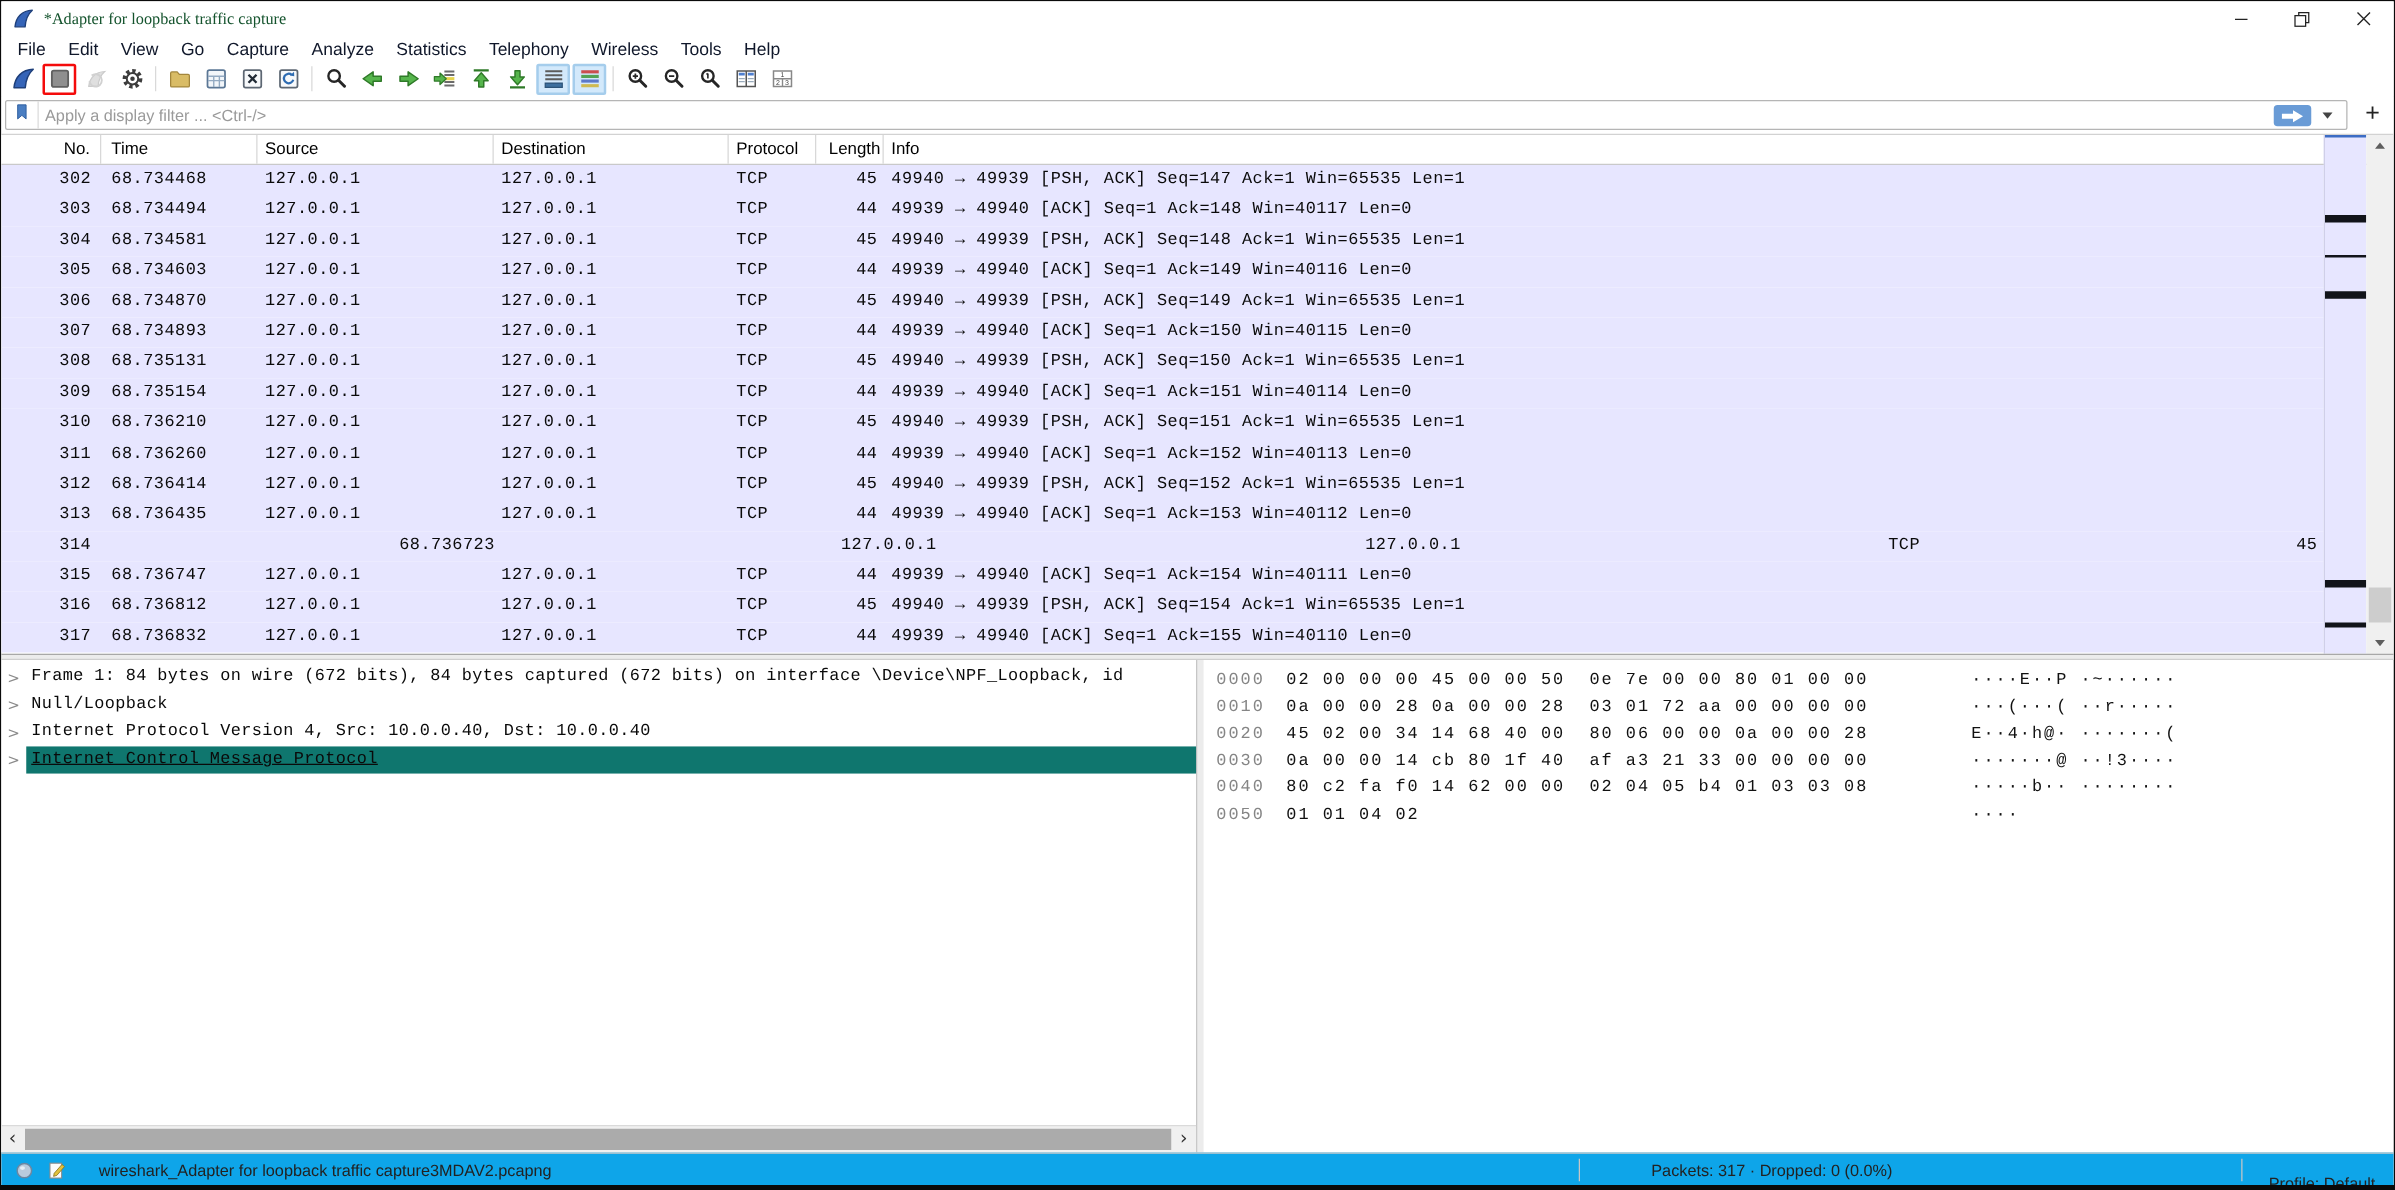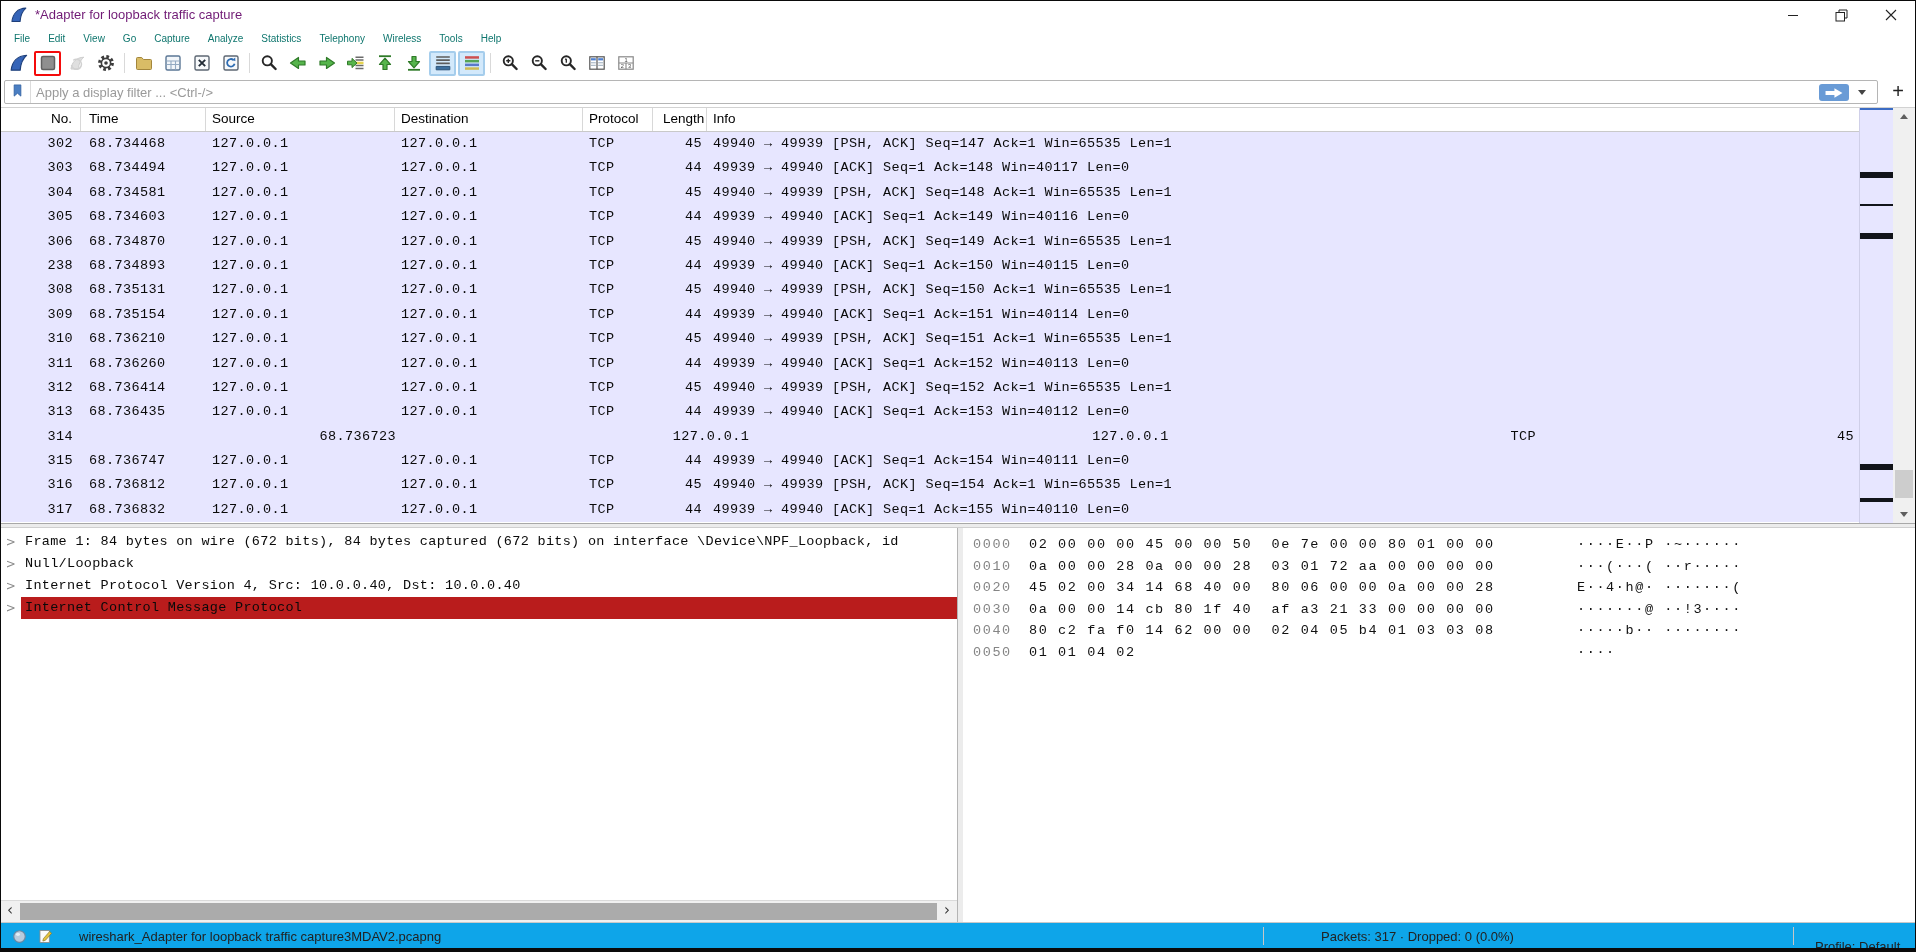--- a/index.html
+++ b/index.html
@@ -3,26 +3,26 @@
 <meta charset="utf-8">
 <style>
   html,body{margin:0;padding:0;background:#444;}
   .window{position:relative;width:1916px;height:952px;box-sizing:border-box;
     border:1px solid #0a0a0a;border-bottom:4px solid #0a0a0a;background:#fff;
     font-family:"Liberation Sans","DejaVu Sans",sans-serif;overflow:hidden;}
   
   .titlebar{position:absolute;left:0;top:0;right:0;height:28px;background:#fff;}
   .tb-logo{position:absolute;left:9px;top:5px;width:18px;height:18px;}
   .tb-logo svg{width:18px;height:18px;display:block;}
-  .tb-title{position:absolute;left:34px;top:6px;font-size:13px;color:#701a75;white-space:nowrap;}
+  .tb-title{position:absolute;left:34px;top:6px;font-size:13px;color:#14532d;white-space:nowrap;font-family:Liberation Serif, serif;}
   .win-controls{position:absolute;right:0;top:0;height:28px;display:flex;}
   .win-btn{width:49px;height:28px;display:flex;align-items:center;justify-content:center;}
   
   .menubar{position:absolute;top:28px;left:0;right:0;height:20px;display:flex;padding-left:4px;background:#fff;}
-  .menu-item{padding:0 9px;font-size:10px;line-height:20px;color:#0f766e;white-space:nowrap;}
+  .menu-item{padding:0 9px;font-size:14px;line-height:20px;color:#0f172a;white-space:nowrap;}
   
   .toolbar{position:absolute;top:48px;left:0;right:0;height:28px;background:#fff;display:flex;align-items:center;padding-left:3px;}
   .tb-btn{width:27px;height:25px;border:2px solid transparent;border-radius:2px;display:flex;align-items:center;
     justify-content:center;box-sizing:border-box;margin:0 1px;flex:none;}
   .tb-btn svg{width:20px;height:20px;display:block;}
   .tb-btn .icon{display:flex;}
   .tb-btn.highlighted{background:#d3e9fb;border-color:#a5cdec;}
   .tb-btn.red_outline{border-color:#f40b0b;}
   .tb-btn.disabled{opacity:.45;}
   .tb-sep{width:1px;height:20px;background:#d9d9d9;margin:0 4px;flex:none;}
@@ -69,21 +69,21 @@
   .sb-thumb{position:absolute;left:2px;width:18px;top:362px;height:28px;background:#cdcdcd;}
   
   .splitter-h{position:absolute;top:522px;left:0;right:0;height:5px;background:#ececec;border-top:1px solid #a8a8a8;border-bottom:1px solid #cfcfcf;box-sizing:border-box;}
   .splitter-v{position:absolute;top:527px;left:957px;width:5px;height:394px;background:#ececec;}
   
   .details-pane{position:absolute;top:527px;left:0;width:957px;height:394px;background:#fff;border-right:1px solid #b4b4b4;box-sizing:border-box;overflow:hidden;}
   .dt-rows{position:absolute;top:3px;left:0;right:0;font-family:"Liberation Mono","DejaVu Sans Mono",monospace;font-size:13.5px;letter-spacing:.3px;}
   .dt-row{height:22px;line-height:22px;display:flex;white-space:nowrap;overflow:hidden;}
   .dt-chevron{width:20px;text-align:center;color:#8a8a8a;font-size:12px;font-family:"DejaVu Sans",sans-serif;flex:none;}
   .dt-label{padding:0 4px;color:#0a0a0a;}
-  .dt-row.selected .dt-label{background:#b91c1c;flex:1;}
+  .dt-row.selected .dt-label{background:#0f766e;flex:1;text-decoration:underline;}
   .h-scrollbar{position:absolute;bottom:0;left:0;width:956px;height:22px;background:#f0f0f0;border-top:1px solid #dadada;box-sizing:border-box;}
   .hsb-arrow{position:absolute;top:0;width:18px;height:21px;text-align:center;line-height:19px;color:#333;font-size:15px;font-family:"DejaVu Sans",sans-serif;}
   .hsb-arrow.left{left:0;}.hsb-arrow.right{right:1px;}
   .hsb-thumb{position:absolute;left:19px;right:20px;top:2px;height:17px;background:#ababab;}
   
   .hex-pane{position:absolute;top:527px;left:962px;right:1px;height:394px;background:#fff;padding-top:6px;box-sizing:border-box;
     font-family:"Liberation Mono","DejaVu Sans Mono",monospace;font-size:13.5px;overflow:hidden;}
   .hex-row{height:21.5px;line-height:21.5px;display:flex;white-space:pre;}
   .hex-off{width:50px;margin-left:10px;color:#858585;letter-spacing:1.6px;flex:none;}
   .hex-bytes{margin-left:6px;width:502px;color:#111;letter-spacing:1.6px;flex:none;}
@@ -401,21 +401,21 @@
         <div class="pl-row">
         <span class="plc c-no">306</span>
         <span class="plc c-time">68.734870</span>
         <span class="plc c-src">127.0.0.1</span>
         <span class="plc c-dst">127.0.0.1</span>
         <span class="plc c-proto">TCP</span>
         <span class="plc c-len">45</span>
         <span class="plc c-info">49940 → 49939 [PSH, ACK] Seq=149 Ack=1 Win=65535 Len=1</span>
       </div>
         <div class="pl-row">
-        <span class="plc c-no">238</span>
+        <span class="plc c-no">307</span>
         <span class="plc c-time">68.734893</span>
         <span class="plc c-src">127.0.0.1</span>
         <span class="plc c-dst">127.0.0.1</span>
         <span class="plc c-proto">TCP</span>
         <span class="plc c-len">44</span>
         <span class="plc c-info">49939 → 49940 [ACK] Seq=1 Ack=150 Win=40115 Len=0</span>
       </div>
         <div class="pl-row">
         <span class="plc c-no">308</span>
         <span class="plc c-time">68.735131</span>

